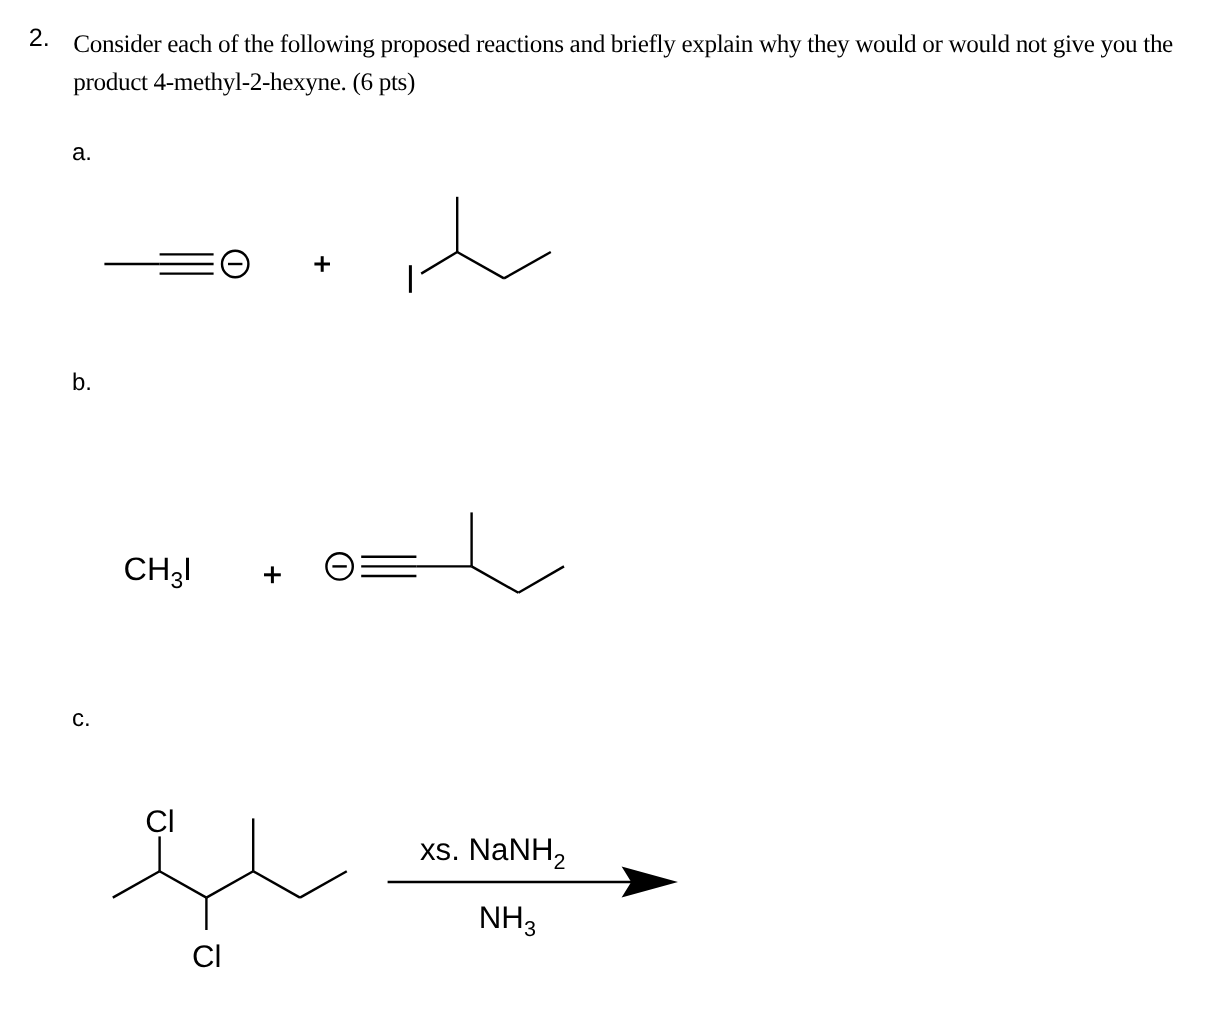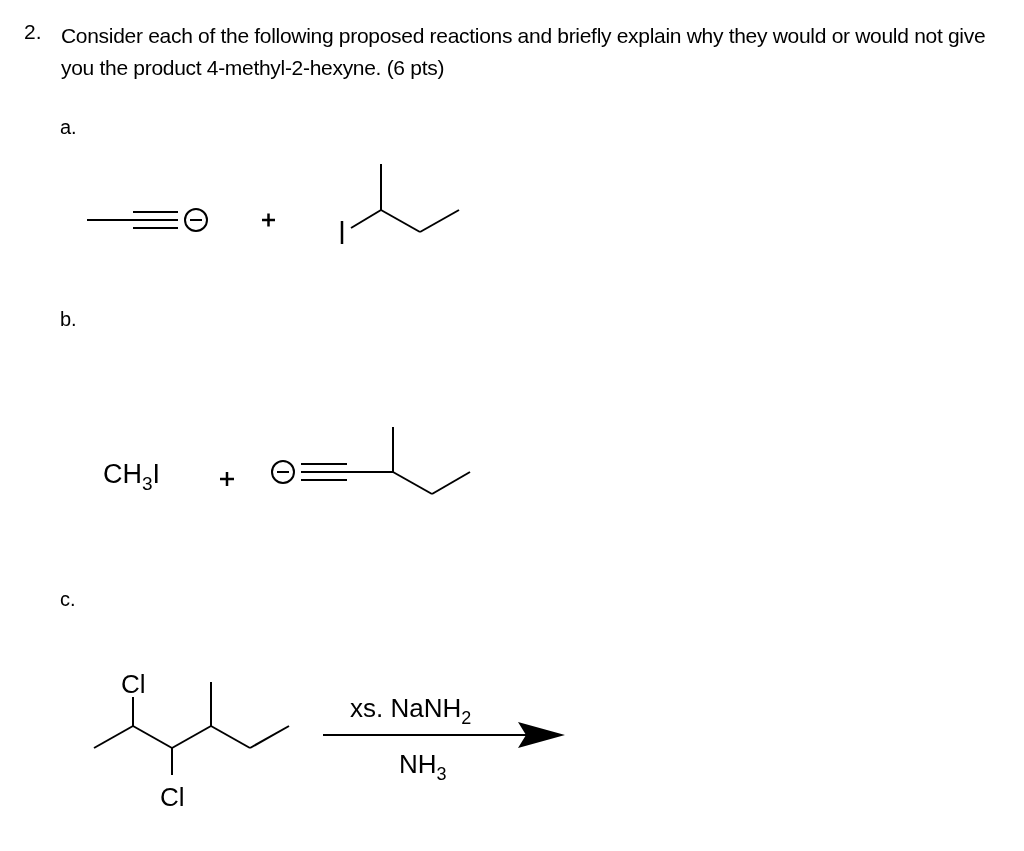--- a/index.html
+++ b/index.html
@@ -1,18 +1,18 @@
 <!DOCTYPE html>
 <html><head>
 <meta charset="utf-8">
 <style>
   html, body { margin: 0; padding: 0; background: #ffffff; }
   body { width: 1024px; height: 851px; position: relative; overflow: hidden; color: #000; }
   .q-num { position: absolute; left: 24px; top: 20px; font-family: "Liberation Sans", sans-serif; font-size: 21px; }
-  .q-text { position: absolute; left: 61px; top: 20px; width: 940px; font-family: Liberation Sans, sans-serif; font-size: 21px; line-height: 32px; letter-spacing: -0.3px; }
+  .q-text { position: absolute; left: 61px; top: 20px; width: 940px; font-family: Liberation Serif, serif; font-size: 21px; line-height: 32px; letter-spacing: -0.3px; }
   .part-label { position: absolute; left: 60px; font-family: "Liberation Sans", sans-serif; font-size: 20px; }
   .chem { position: absolute; left: 0; top: 0; width: 1024px; height: 851px; }
   .chem text { font-family: "Liberation Sans", sans-serif; }
 </style>
 </head>
 <body>
 
 <div class="q-num">2.</div>
 <div class="q-text">Consider each of the following proposed reactions and briefly explain why they would or would not give you the product 4-methyl-2-hexyne. (6 pts)</div>
 

